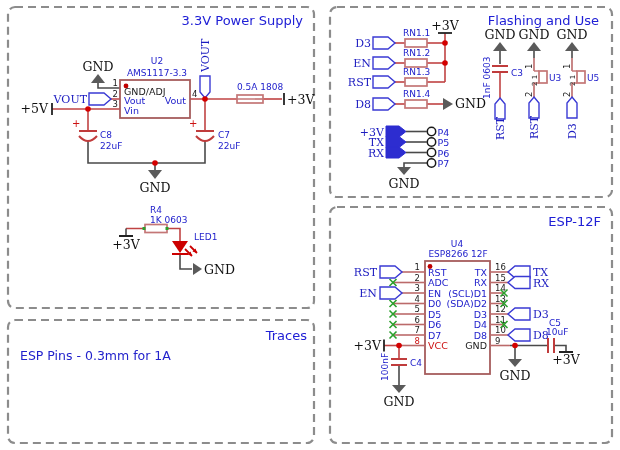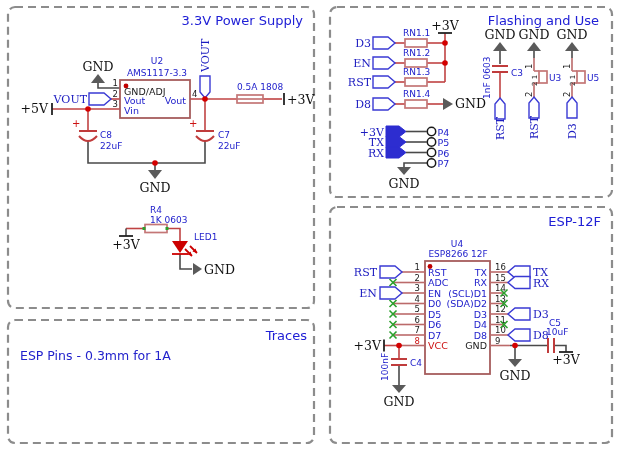--- a/index.html
+++ b/index.html
@@ -1,16 +1,16 @@
 <!DOCTYPE html>
 <html><head>
 <meta charset="utf-8">
 <style>
   html,body{margin:0;padding:0;background:#fff;}
-  #stage{position:relative;width:620px;height:450px;background:#ffffff;overflow:hidden;}
+  #stage{position:relative;width:620px;height:450px;background:#ffffff;overflow:hidden;border-radius:24px;}
   svg{display:block;}
   
   .sect{fill:none;stroke:#8c8c8c;stroke-width:2.2;stroke-dasharray:8 5;}
   
   .w{stroke:#c04343;stroke-width:1.6;fill:none;}
   .wg{stroke:#4a4a4a;stroke-width:1.6;fill:none;}
   
   .cmp{stroke:#c47676;stroke-width:1.7;fill:#ffffff;}
   .cap{stroke:#c03c3c;stroke-width:2;fill:none;}
   .chipbox{stroke:#a65c5c;stroke-width:1.8;fill:#ffffff;}

